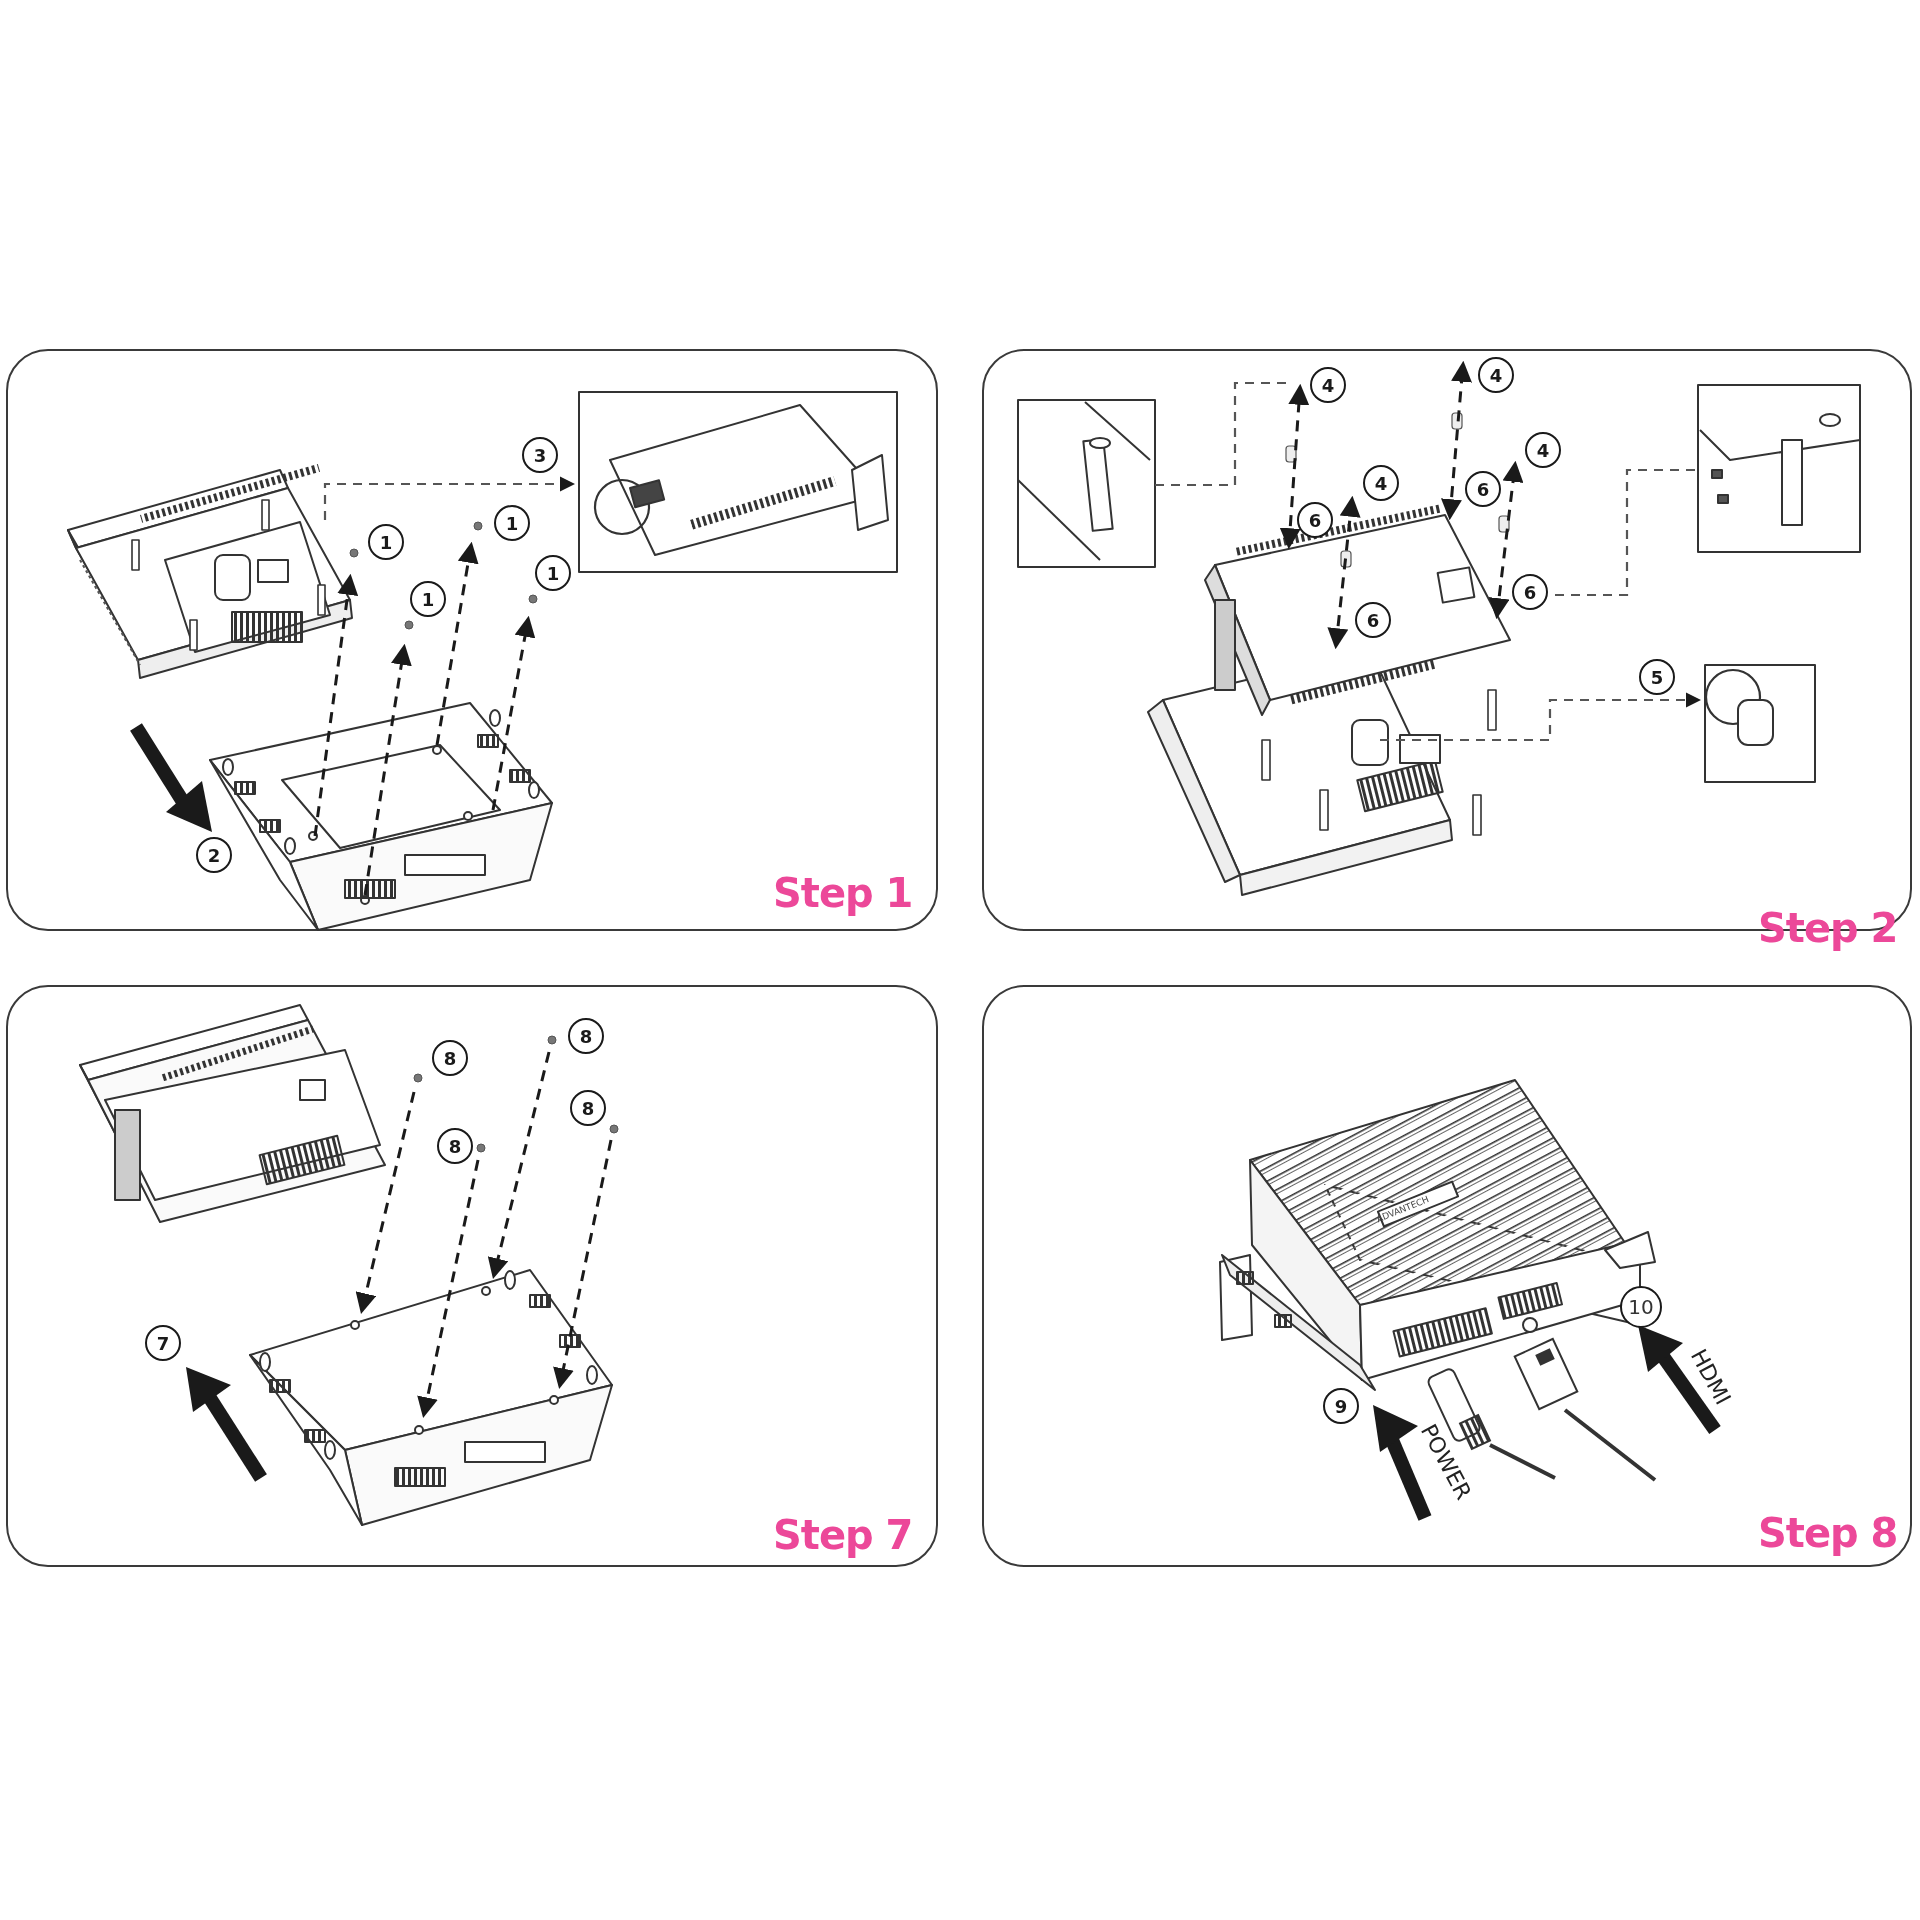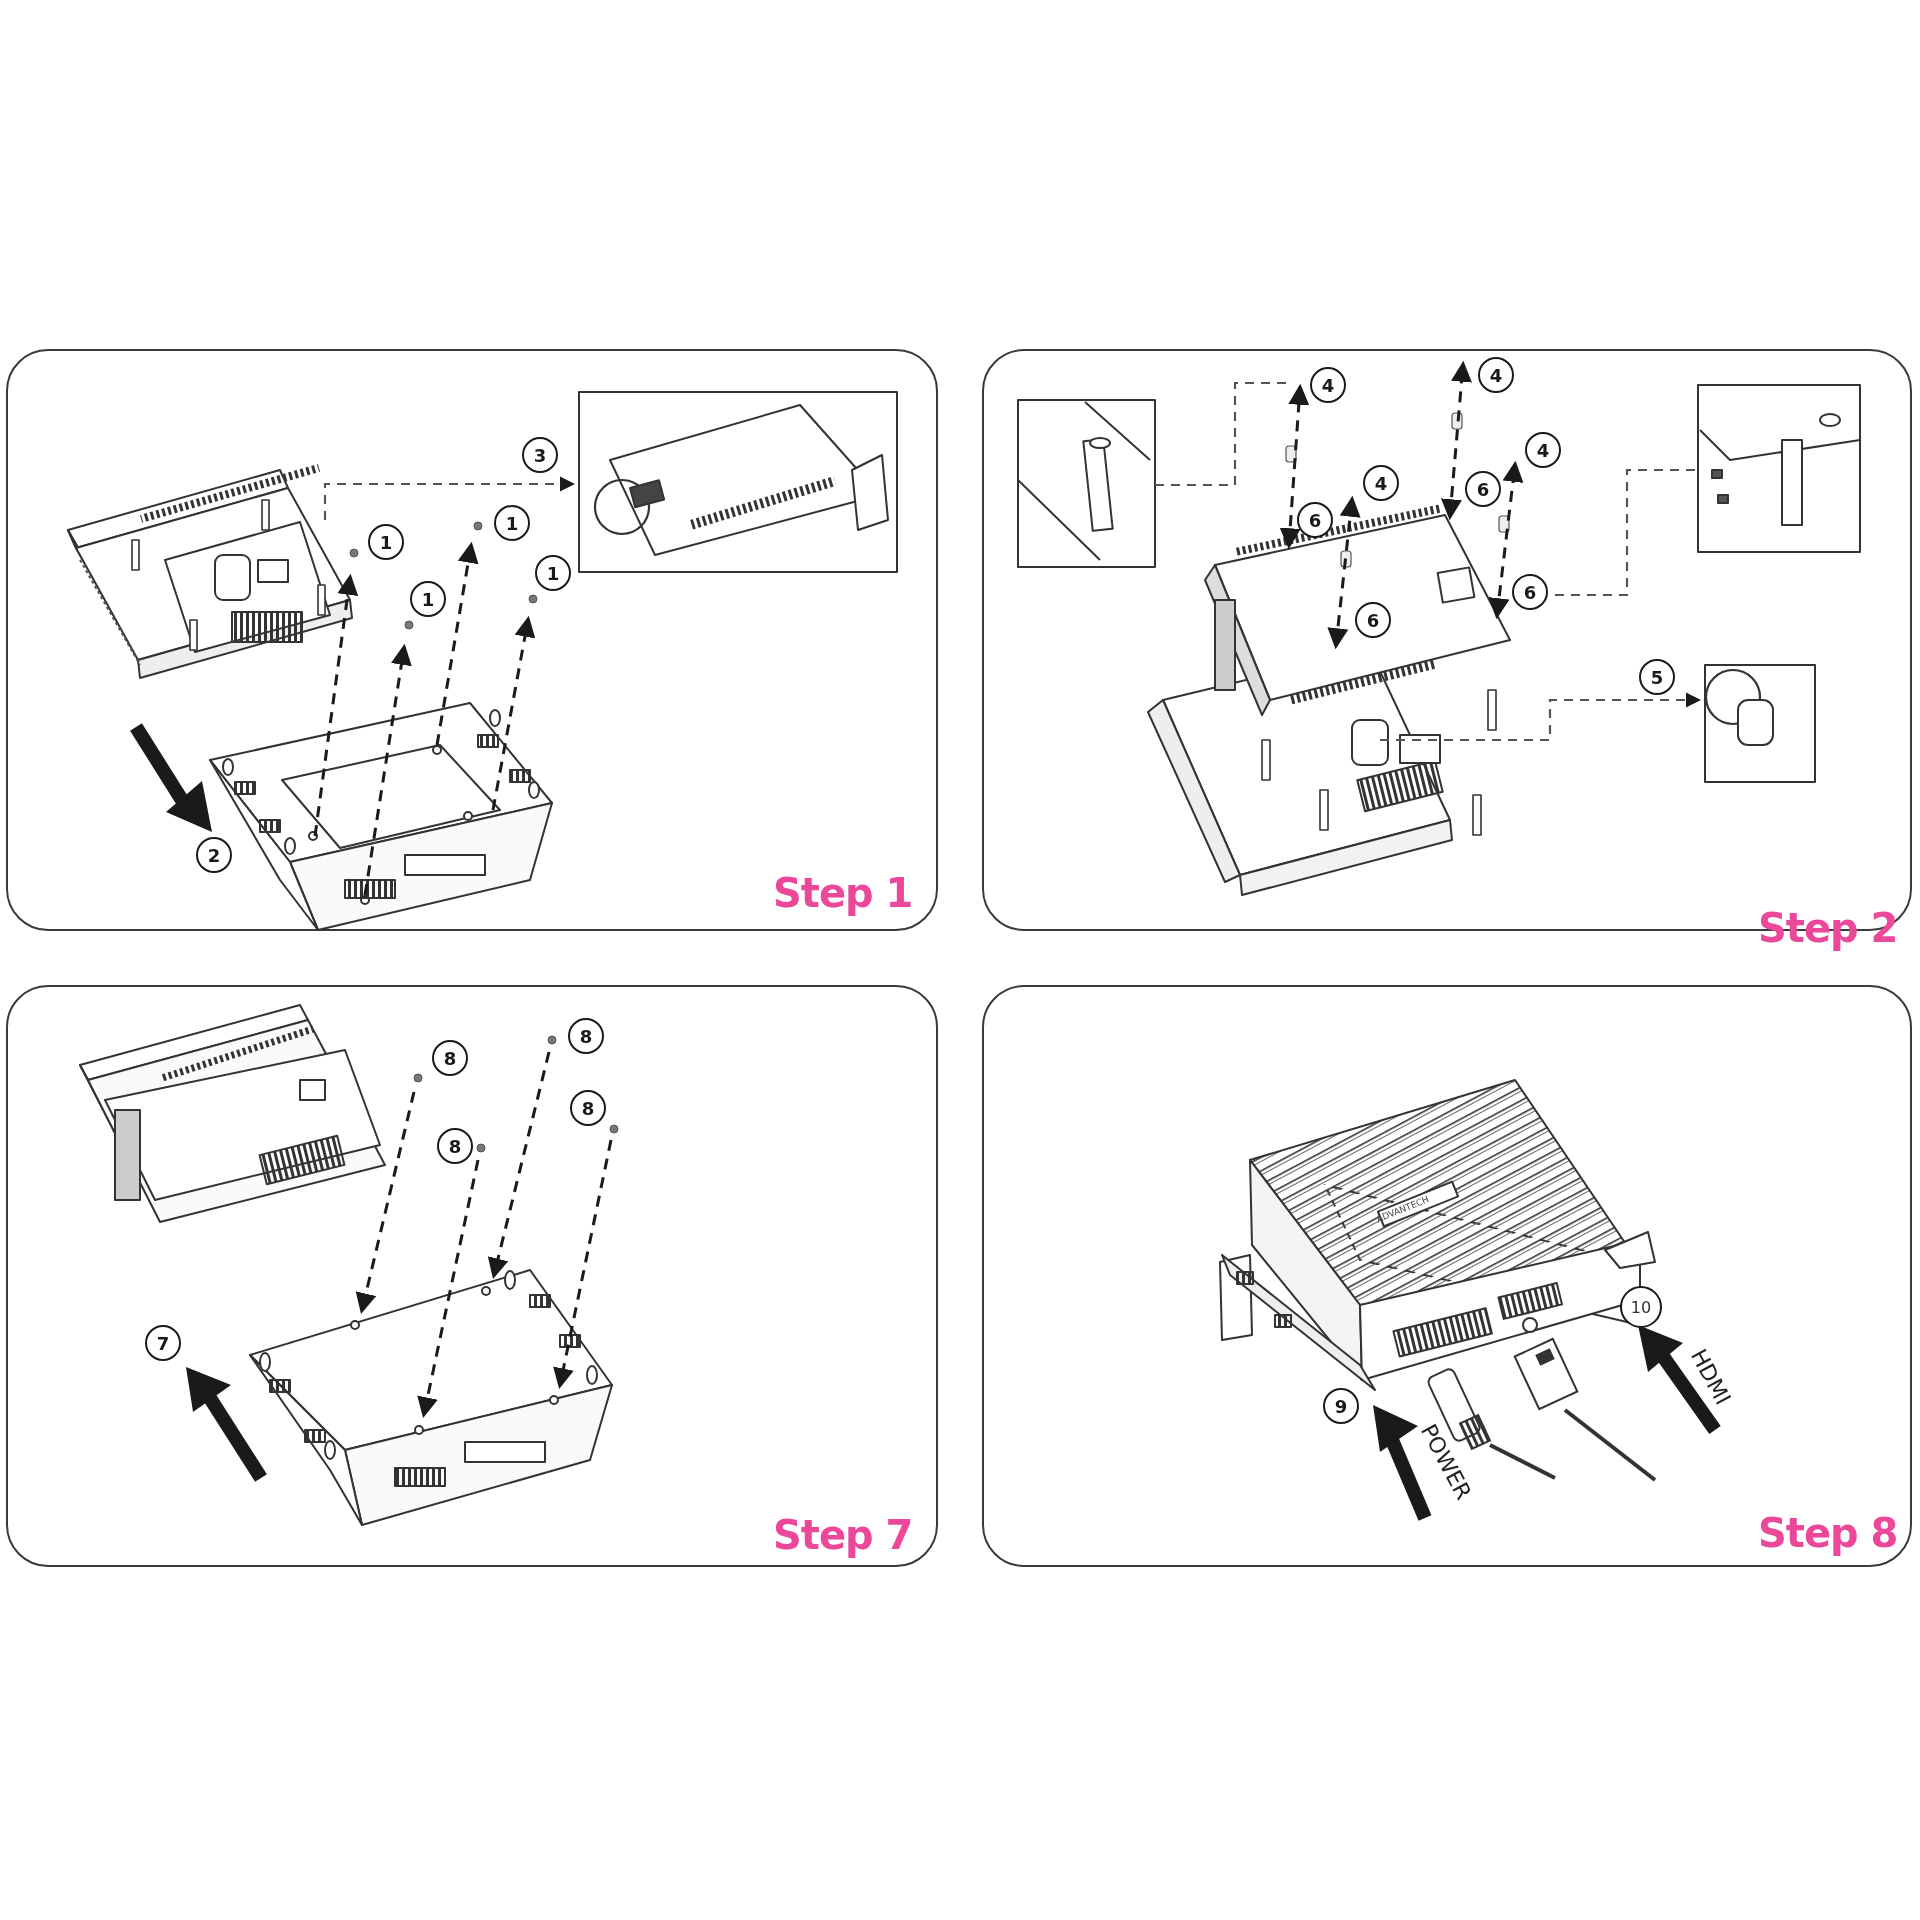--- a/index.html
+++ b/index.html
@@ -4,21 +4,21 @@
 <style>
   html, body { margin:0; padding:0; background:#ffffff; }
   body { width:1920px; height:1920px; position:relative; overflow:hidden;
          font-family:"Liberation Sans", "DejaVu Sans", sans-serif; }
   .panel { position:absolute; border:2.5px solid #3a3a3a; border-radius:42px; background:#fff; box-sizing:border-box; }
   .step-label { position:absolute; font-family:"DejaVu Sans", sans-serif; font-weight:bold; font-size:40px; color:#ec4899; letter-spacing:-1px; }
   .art { position:absolute; left:0; top:0; width:1920px; height:1920px; pointer-events:none; }
   .callout { position:absolute; width:36px; height:36px; border:2.5px solid #1a1a1a; border-radius:50%;
              box-sizing:border-box; display:flex; align-items:center; justify-content:center;
              font-family:"DejaVu Sans", sans-serif; font-weight:bold; font-size:18px; color:#1a1a1a; background:#fff; }
-  .callout.thin { font-weight:normal; font-size:16px; width:42px; height:42px; border-width:2px; color:#333; }
+  .callout.thin { font-weight:normal; font-size:20px; width:42px; height:42px; border-width:2px; color:#333; }
   .rot-label { position:absolute; font-family:"DejaVu Sans", sans-serif; font-size:22px; color:#222; transform-origin:left top; }
 </style>
 </head>
 <body>
 
 <div class="panel" style="left:6px;top:349px;width:932px;height:582px;"></div>
 <div class="panel" style="left:982px;top:349px;width:930px;height:582px;"></div>
 <div class="panel" style="left:6px;top:985px;width:932px;height:582px;"></div>
 <div class="panel" style="left:982px;top:985px;width:930px;height:582px;"></div>
 

